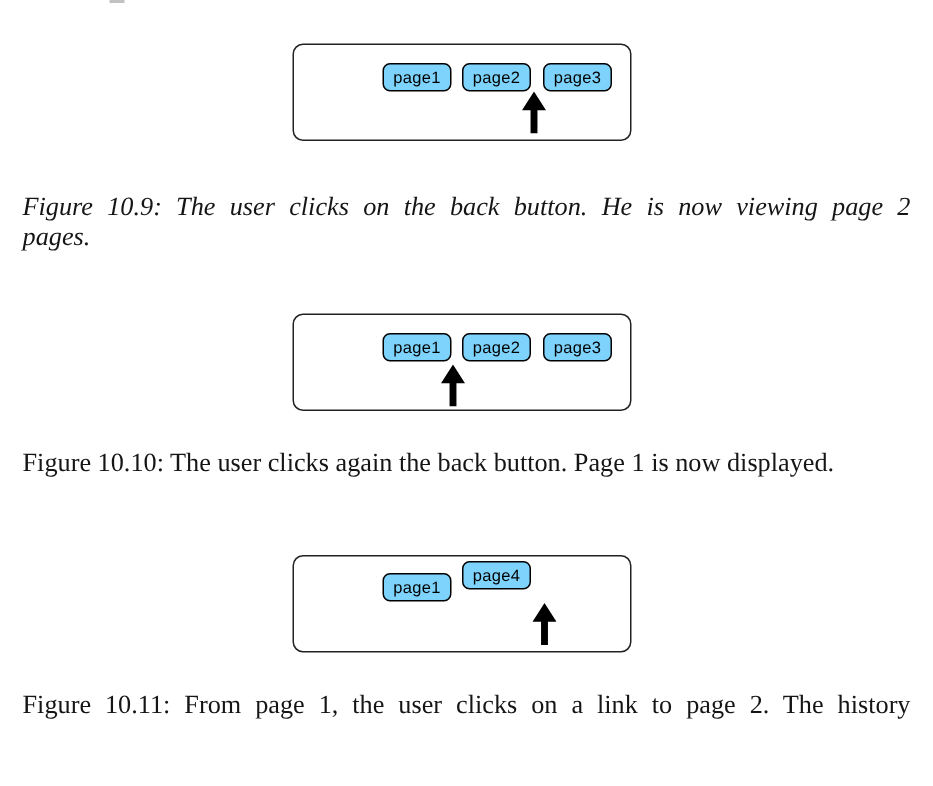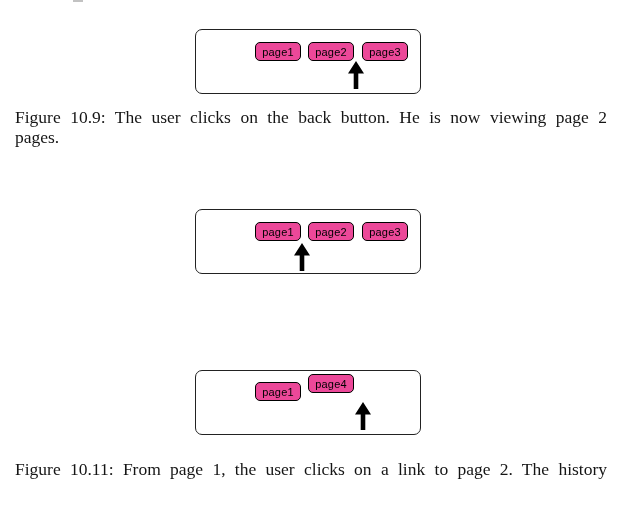--- a/index.html
+++ b/index.html
@@ -32,21 +32,21 @@
     border-radius: 7px;
     background: #ffffff;
     box-sizing: border-box;
   }
   .page-btn {
     position: absolute;
     width: 46px;
     height: 19px;
     border: 1.2px solid #000000;
     border-radius: 5px;
-    background: #ec4899;
+    background: #7dd3fc;
     box-sizing: border-box;
     display: flex;
     align-items: center;
     justify-content: center;
     font-family: "Liberation Sans", sans-serif;
     font-size: 11px;
     color: #000000;
     letter-spacing: 0.2px;
   }
   .arrow {
@@ -81,34 +81,37 @@
 
   <div class="history-panel" style="top:29px;">
     <div class="page-btn" style="left:59px; top:12px;">page1</div>
     <div class="page-btn" style="left:112px; top:12px;">page2</div>
     <div class="page-btn" style="left:166px; top:12px;">page3</div>
     <svg class="arrow" style="left:152px; top:31px;" viewBox="0 0 16 28">
       <polygon points="8,0 16,12.5 10.3,12.5 10.3,28 5.7,28 5.7,12.5 0,12.5" fill="#000000"></polygon>
     </svg>
   </div>
 
-  <div class="caption" style="top:108px;">
+  <div class="caption" style="top:128px;font-style:italic;">
     <div class="line full">Figure 10.9: The user clicks on the back button. He is now viewing page 2</div>
     <div class="line">pages.</div>
   </div>
 
   <div class="history-panel" style="top:209px;">
     <div class="page-btn" style="left:59px; top:12px;">page1</div>
     <div class="page-btn" style="left:112px; top:12px;">page2</div>
     <div class="page-btn" style="left:166px; top:12px;">page3</div>
     <svg class="arrow" style="left:98px; top:33px;" viewBox="0 0 16 28">
       <polygon points="8,0 16,12.5 10.3,12.5 10.3,28 5.7,28 5.7,12.5 0,12.5" fill="#000000"></polygon>
     </svg>
   </div>
 
+  <div class="caption" style="top:299px;">
+    <div class="line">Figure 10.10: The user clicks again the back button. Page 1 is now displayed.</div>
+  </div>
 
   <div class="history-panel" style="top:370px;">
     <div class="page-btn" style="left:59px; top:11px;">page1</div>
     <div class="page-btn" style="left:112px; top:3px;">page4</div>
     <svg class="arrow" style="left:159px; top:31px;" viewBox="0 0 16 28">
       <polygon points="8,0 16,12.5 10.3,12.5 10.3,28 5.7,28 5.7,12.5 0,12.5" fill="#000000"></polygon>
     </svg>
   </div>
 
   <div class="caption" style="top:460px;">

